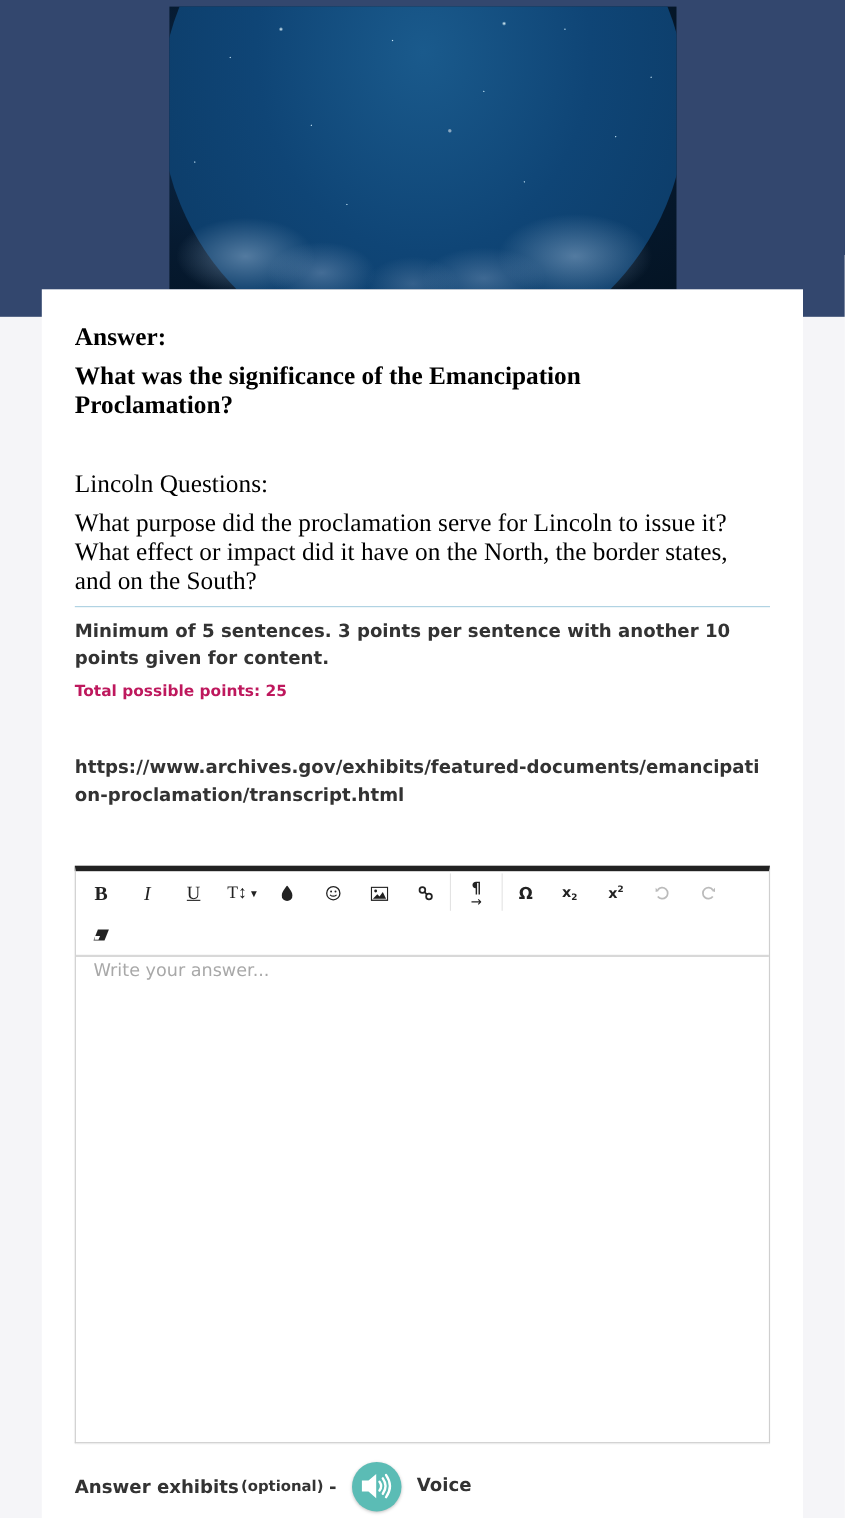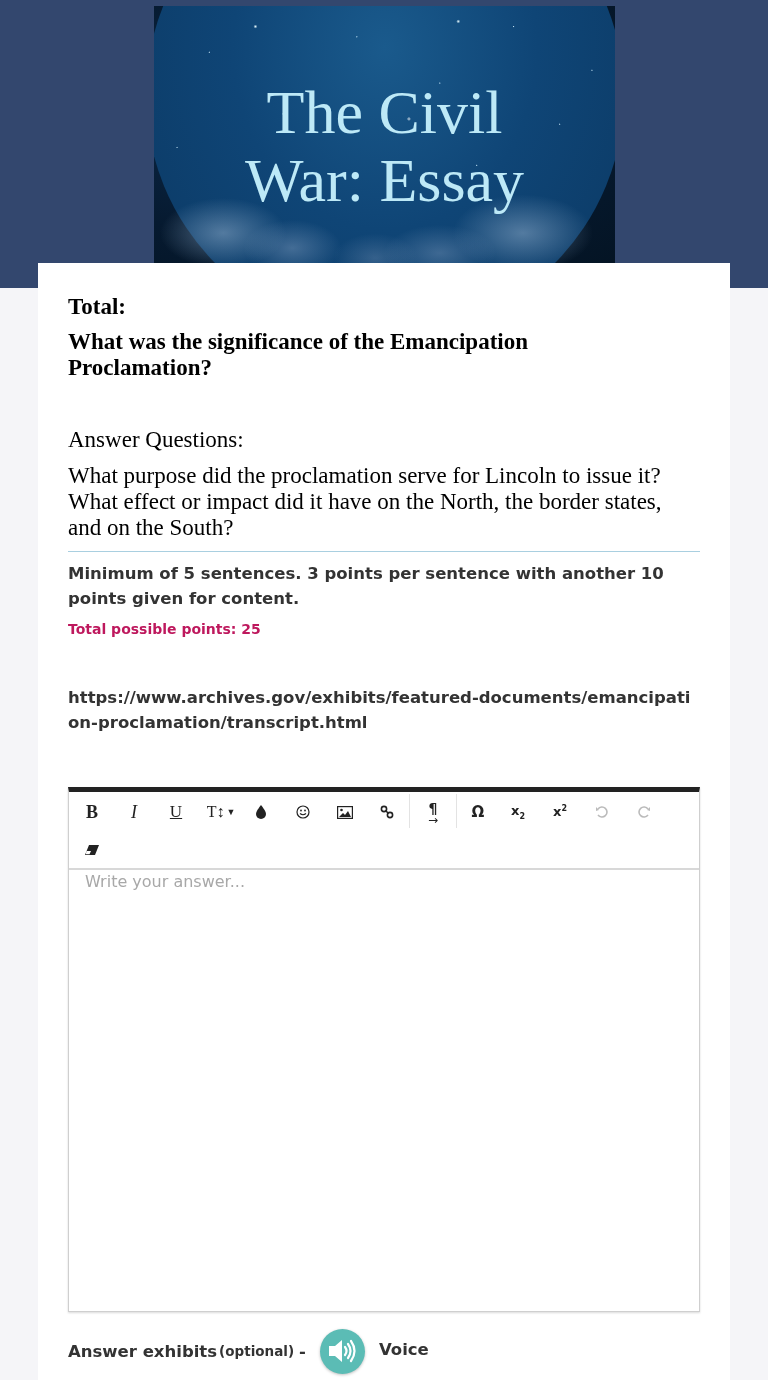--- a/index.html
+++ b/index.html
@@ -142,31 +142,27 @@
 </style>
 </head>
 <body>
 
 <div class="header-band"></div>
 
 <div class="cover">
   <div class="circle"></div>
   <div class="stars"></div>
   <div class="clouds"></div>
-  <div class="title">
-    <div>The Civil</div>
-    <div>War: Essay</div>
-  </div>
 </div>
 
 <div class="card">
   <div class="content">
-    <div class="essay-label">Total:</div>
+    <div class="essay-label">Answer:</div>
     <div class="question">What was the significance of the Emancipation Proclamation?</div>
-    <div class="guiding-title">Answer Questions:</div>
+    <div class="guiding-title">Lincoln Questions:</div>
     <div class="guiding-text">What purpose did the proclamation serve for Lincoln to issue it? What effect or impact did it have on the North, the border states, and on the South?</div>
     <div class="divider"></div>
     <div class="rules">Minimum of 5 sentences. 3 points per sentence with another 10 points given for content.</div>
     <div class="total">Total possible points: 25</div>
     <div class="link">https://www.archives.gov/exhibits/featured-documents/emancipation-proclamation/transcript.html</div>
 
     <div class="editor">
       <div class="toolbar">
         <div class="tb-btn" style="left:5px;top:2px;font-family:'Liberation Serif',serif;font-weight:bold;font-size:18px;">
             <span>B</span>

